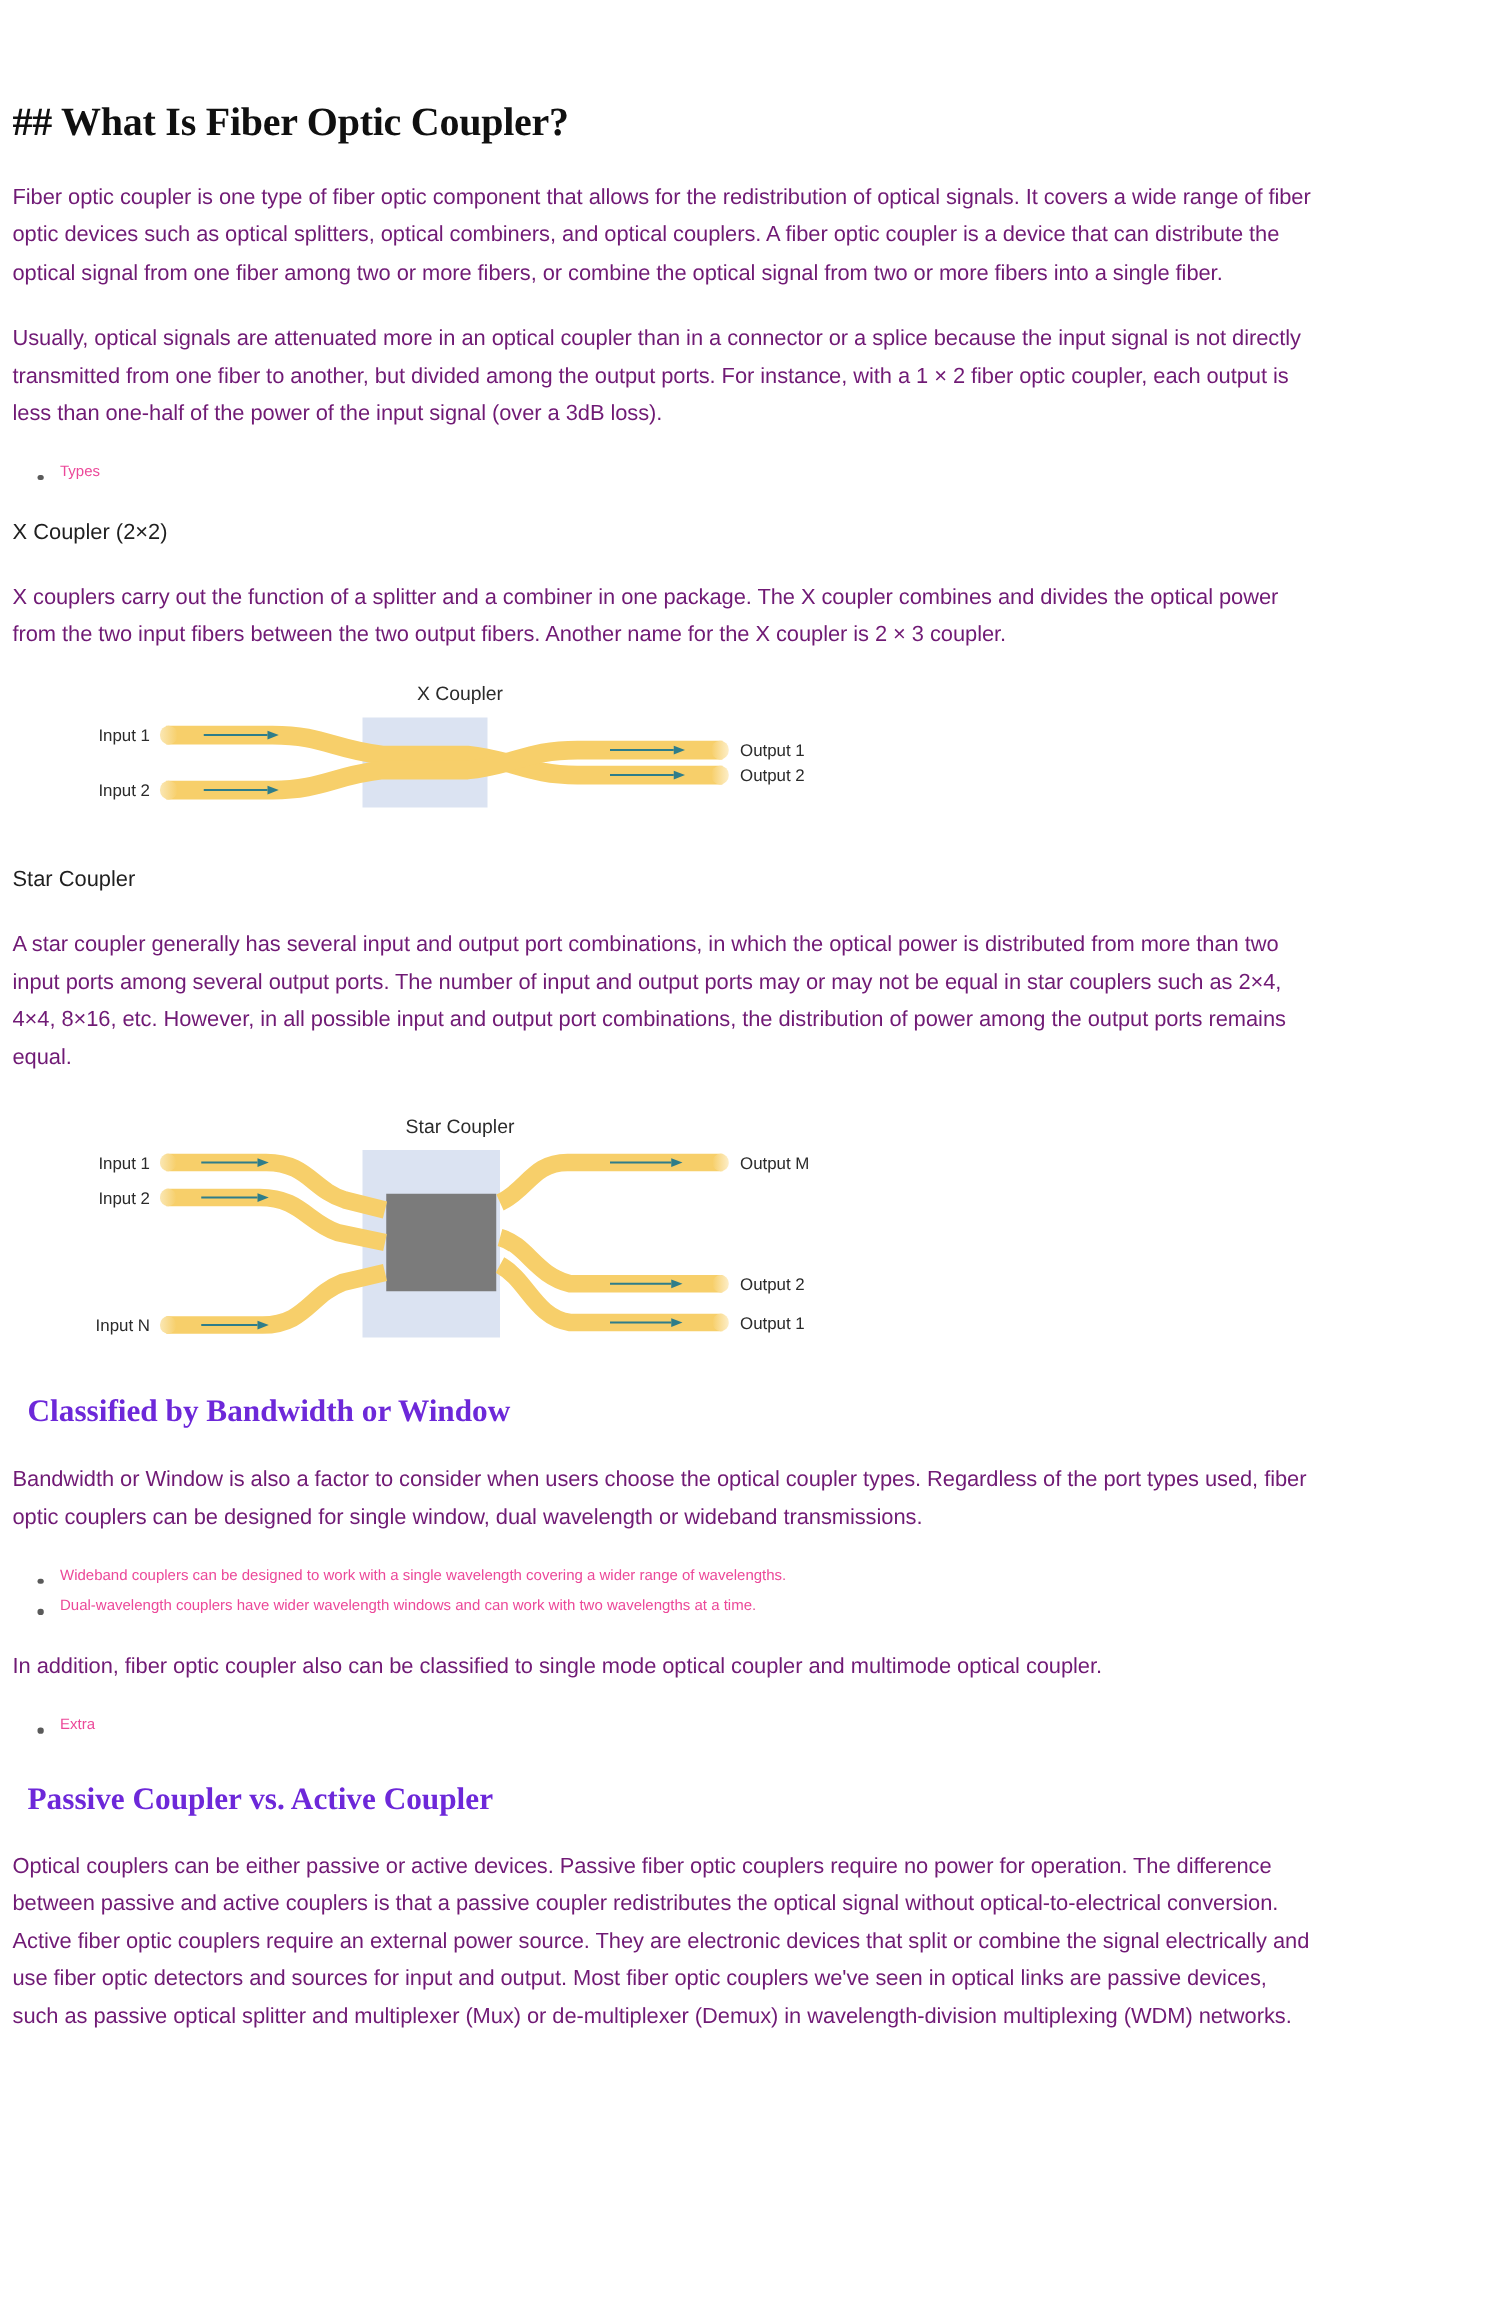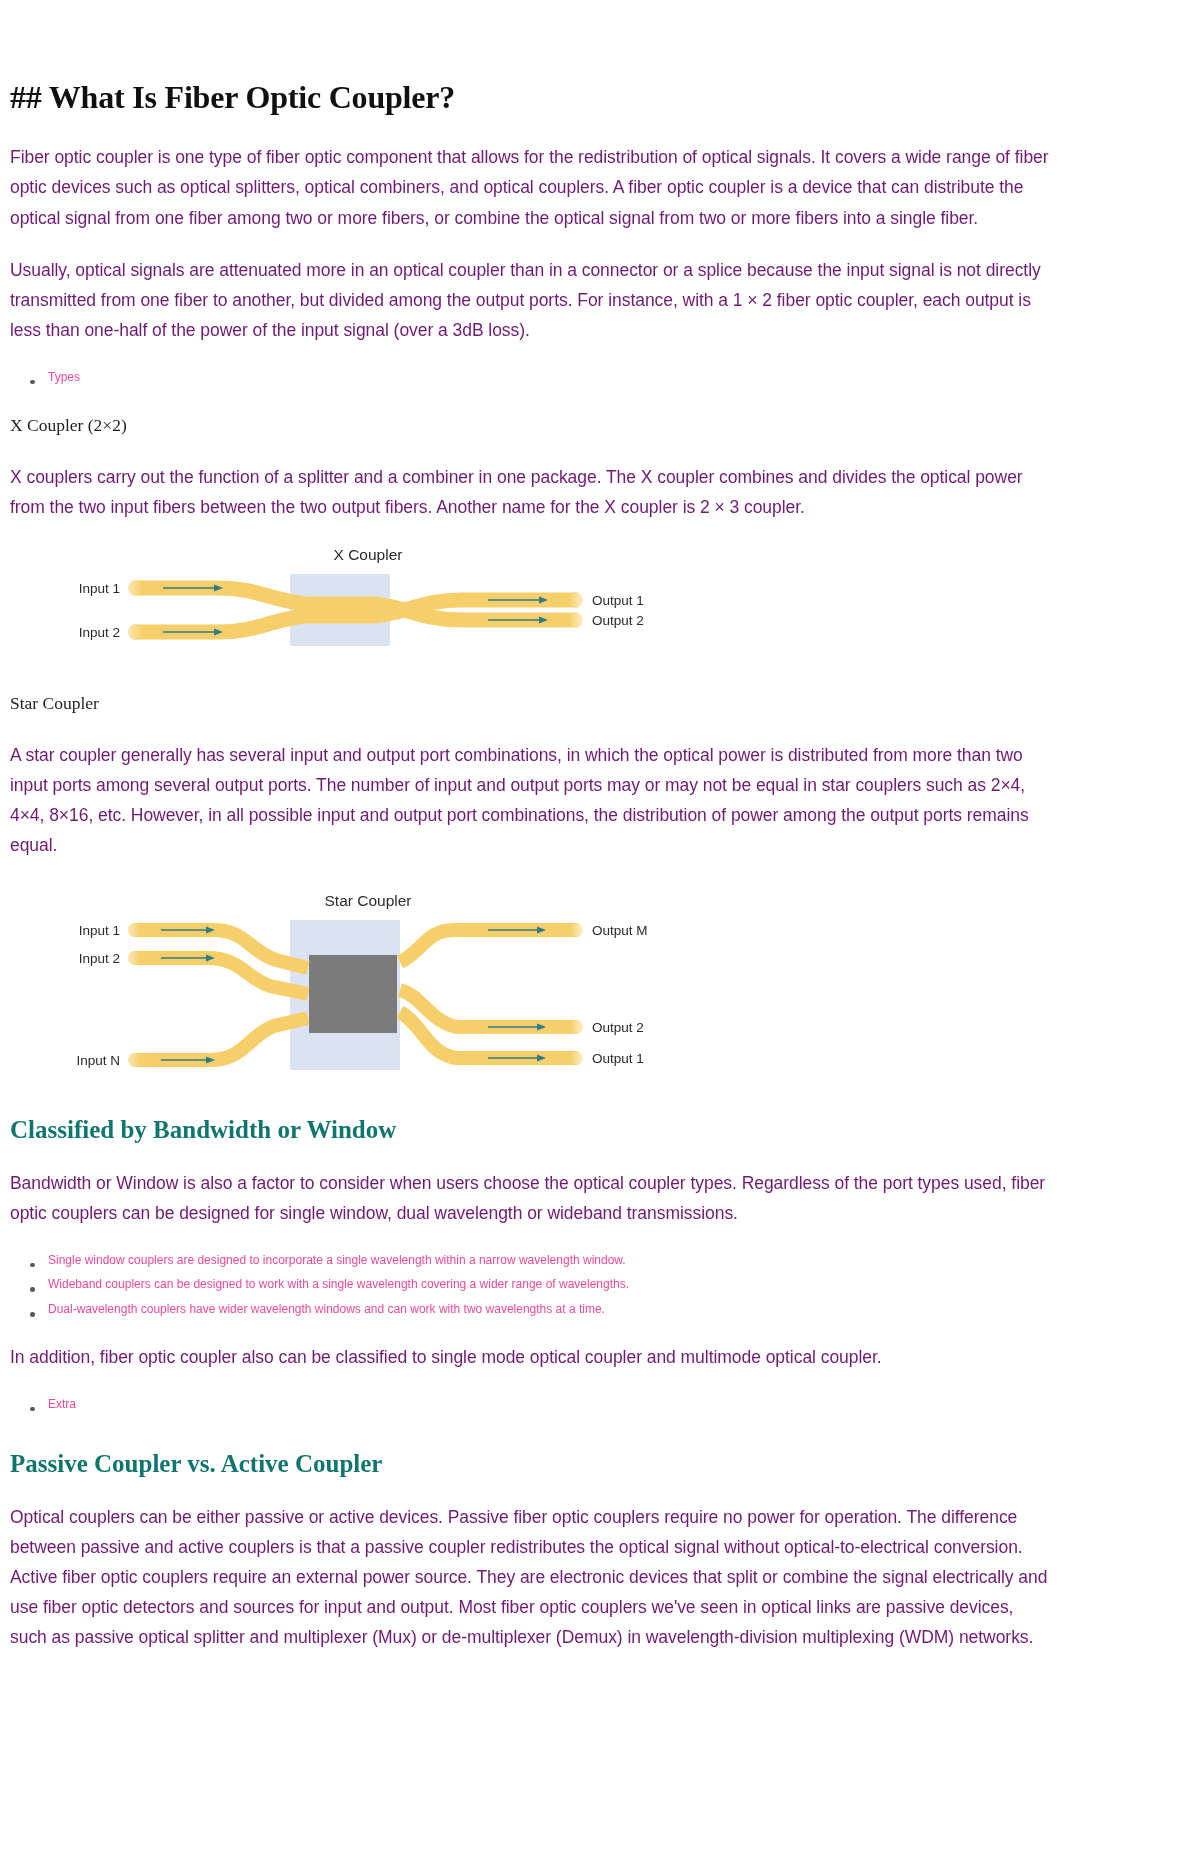--- a/index.html
+++ b/index.html
@@ -40,33 +40,33 @@
     line-height: 1.2;
     letter-spacing: -0.2px;
     margin: 0 0 26px 0;
     color: #101010;
   }
   h2.section-title {
     font-family: "Liberation Serif", serif;
     font-weight: bold;
     font-size: 25px;
     line-height: 1.25;
-    margin: 34px 0 22px 0;
-    color: #0f766e;
+    margin: 34px 0 22px 12px;
+    color: #6d28d9;
   }
   p.body {
     font-family: "Liberation Sans", sans-serif;
     font-size: 17.5px;
     line-height: 1.72;
     margin: 0 0 22px 0;
     color: #701a75;
     letter-spacing: -0.05px;
   }
   p.plain {
-    font-family: Liberation Serif, serif;
+    font-family: Liberation Sans, sans-serif;
     font-size: 17.5px;
     line-height: 1.72;
     margin: 0 0 22px 0;
     color: #1f1f1f;
   }
   ul.bullets {
     margin: 0 0 22px 0;
     padding-left: 38px;
     list-style: none;
   }
@@ -229,21 +229,20 @@
           <text x="574" y="142" font-family="'Liberation Sans', sans-serif" font-size="13.5" fill="#2b2b2b">Output 2</text>
           <text x="574" y="173" font-family="'Liberation Sans', sans-serif" font-size="13.5" fill="#2b2b2b">Output 1</text>
         </svg>
       </div>
 
       <h2 class="section-title">Classified by Bandwidth or Window</h2>
 
       <p class="body">Bandwidth or Window is also a factor to consider when users choose the optical coupler types. Regardless of the port types used, fiber optic couplers can be designed for single window, dual wavelength or wideband transmissions.</p>
 
       <ul class="bullets">
-        <li>Single window couplers are designed to incorporate a single wavelength within a narrow wavelength window.</li>
         <li>Wideband couplers can be designed to work with a single wavelength covering a wider range of wavelengths.</li>
         <li>Dual-wavelength couplers have wider wavelength windows and can work with two wavelengths at a time.</li>
       </ul>
 
       <p class="body">In addition, fiber optic coupler also can be classified to single mode optical coupler and multimode optical coupler.</p>
 
       <ul class="bullets">
         <li>Extra</li>
       </ul>
 

